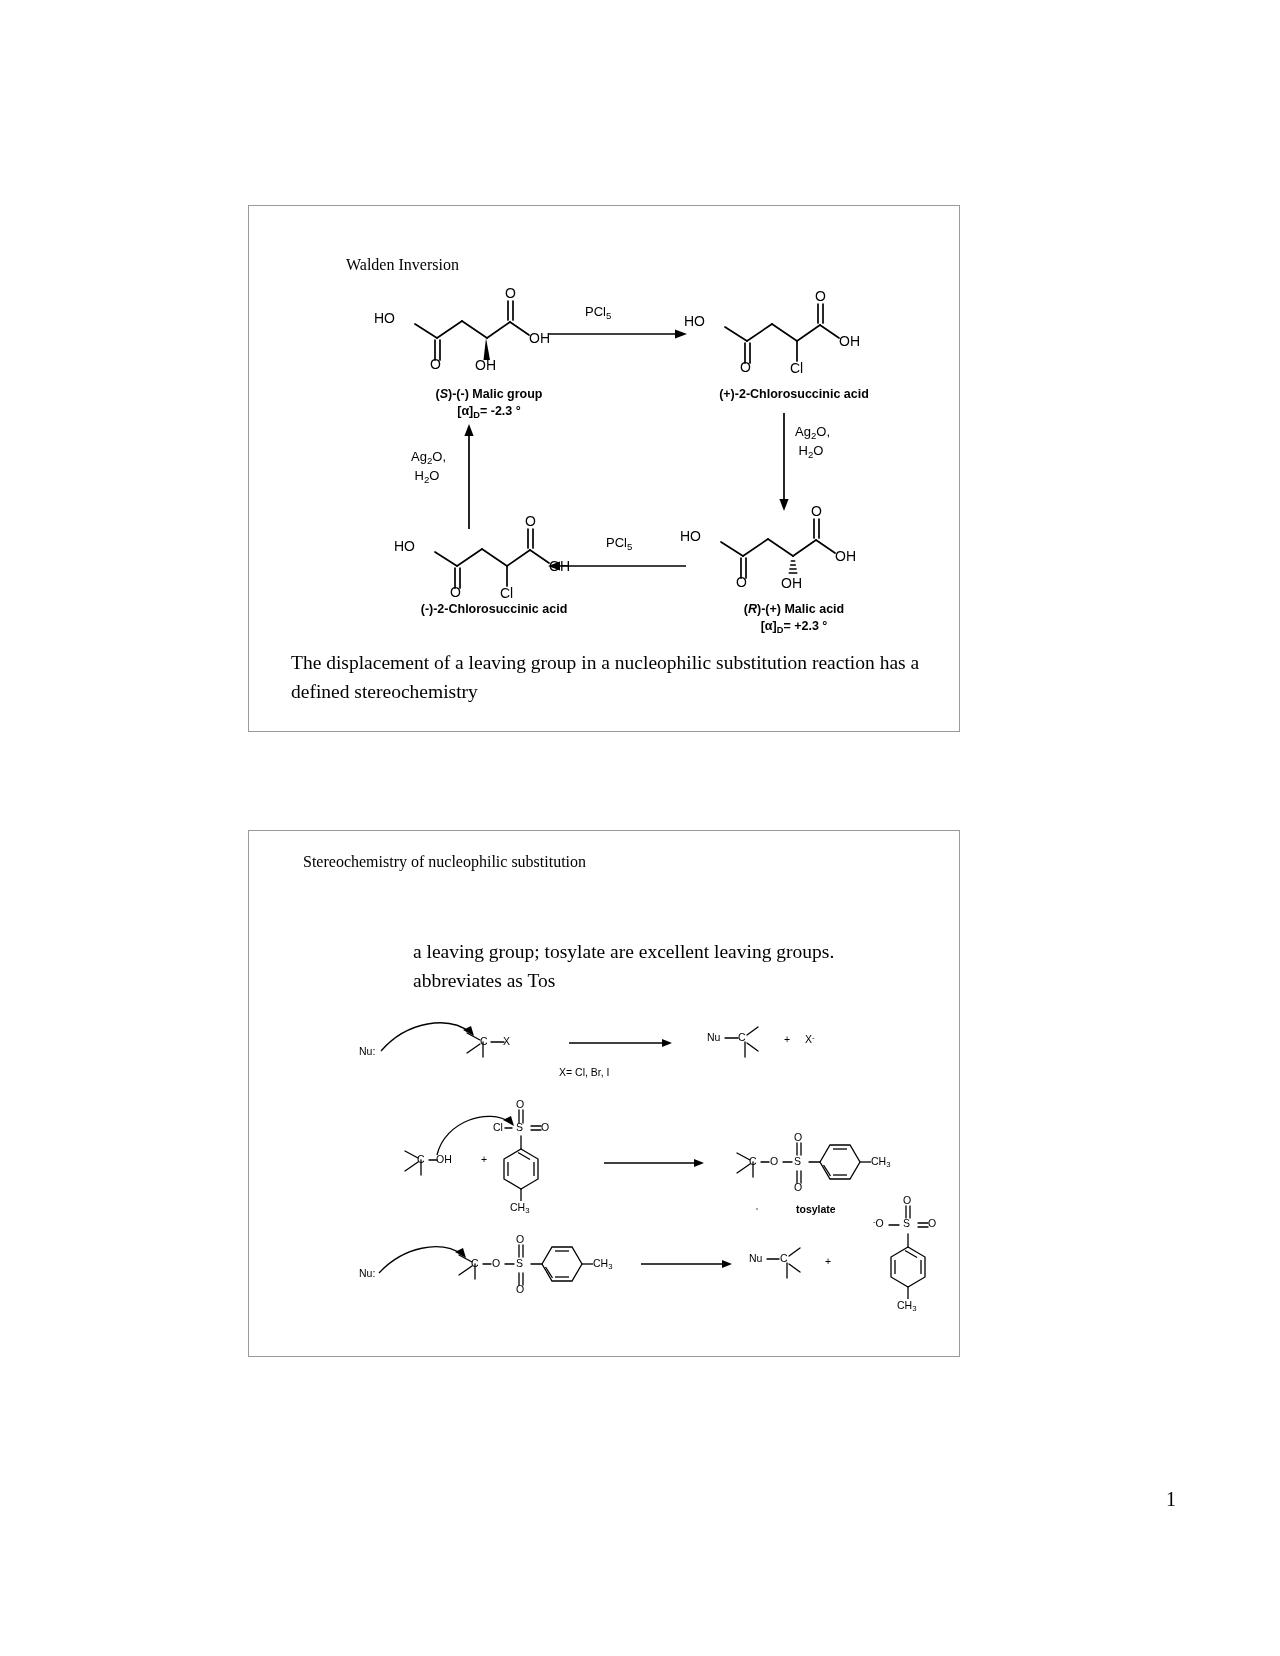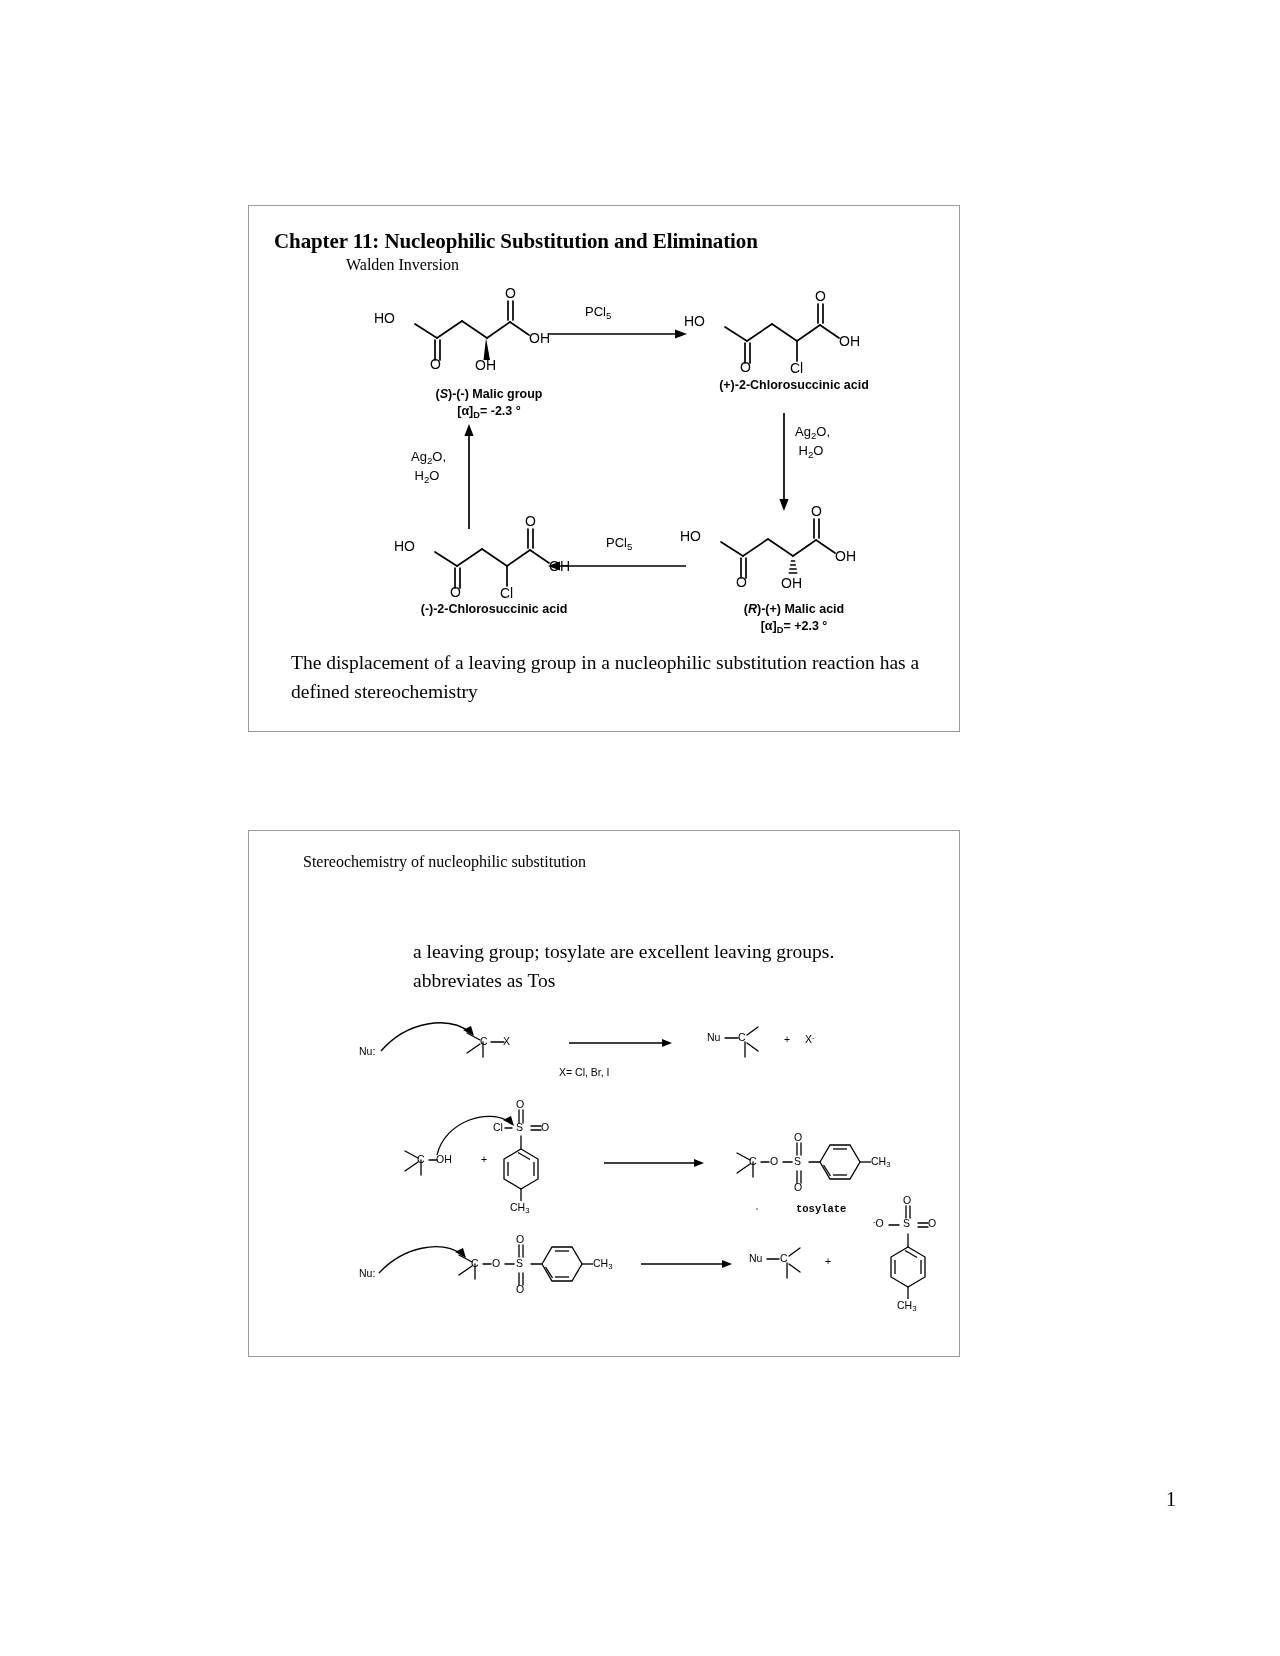--- a/index.html
+++ b/index.html
@@ -100,21 +100,20 @@
   svg { display: block; overflow: visible; }
   .struct { position: absolute; }
 </style>
 </head>
 <body>
 
 <div class="page">
 
   <div class="slide" id="slide-1">
 
-    <div class="title-main" style="left:25px; top:23px;">Chapter 11:  Nucleophilic Substitution and Elimination</div>
     <div class="title-sub" style="left:97px; top:50px;">Walden Inversion</div>
 
     <div class="struct" style="left:130px; top:82px;">
       <svg width="200" height="90" viewBox="0 0 200 90">
         <g stroke="#000" stroke-width="1.7" fill="none" stroke-linecap="round">
 
           <line x1="36" y1="36" x2="58" y2="50"></line>
 
           <line x1="58" y1="50" x2="83" y2="33"></line>
 
@@ -172,21 +171,21 @@
           <line x1="108" y1="50" x2="108" y2="70"></line>
         </g>
       </svg>
       <div class="atom" style="left:-5px; top:22px;">HO</div>
       <div class="atom" style="left:51px; top:68px;">O</div>
       <div class="atom" style="left:126px; top:-3px;">O</div>
       <div class="atom" style="left:150px; top:42px;">OH</div>
       <div class="atom" style="left:101px; top:69px;">Cl</div>
     </div>
 
-    <div class="cmpd-label" style="left:425px; top:172px; width:240px;">(+)-2-Chlorosuccinic acid</div>
+    <div class="cmpd-label" style="left:425px; top:181px; width:240px;">(+)-2-Chlorosuccinic acid</div>
 
     <div class="struct" style="left:527px; top:207px;">
       <svg width="16" height="100" viewBox="0 0 16 100">
         <line x1="8" y1="0" x2="8" y2="88" stroke="#000" stroke-width="1.7"></line>
         <polygon points="8,98 3.4,86 12.6,86" fill="#000"></polygon>
       </svg>
     </div>
     <div class="reagent" style="left:546px; top:218px;">
       Ag<span class="sub">2</span>O,<br>&nbsp;H<span class="sub">2</span>O
     </div>
@@ -384,21 +383,21 @@
       <div class="mech-label" style="left:157px; top:28px;">S</div>
       <div class="mech-label" style="left:157px; top:5px;">O</div>
       <div class="mech-label" style="left:182px; top:28px;">O</div>
       <div class="mech-label" style="left:151px; top:108px;">CH<span class="sub">3</span></div>
       <div class="mech-label" style="left:390px; top:62px;">C</div>
       <div class="mech-label" style="left:411px; top:62px;">O</div>
       <div class="mech-label" style="left:435px; top:62px;">S</div>
       <div class="mech-label" style="left:435px; top:38px;">O</div>
       <div class="mech-label" style="left:435px; top:88px;">O</div>
       <div class="mech-label" style="left:512px; top:62px;">CH<span class="sub">3</span></div>
-      <div class="mech-label-b" style="left:437px; top:110px;font-family:Liberation Mono, monospace;">tosylate</div>
+      <div class="mech-label-b" style="left:437px; top:110px;">tosylate</div>
     </div>
 
     <div class="struct" style="left:110px; top:400px;">
       <svg width="520" height="130" viewBox="0 0 520 130">
 
         <path d="M 20 42 C 44 16, 82 8, 104 24" stroke="#000" stroke-width="1.3" fill="none"></path>
         <polygon points="107,27 96,21 104,17" fill="#000"></polygon>
 
         <g stroke="#000" stroke-width="1.3" fill="none" stroke-linecap="round">
           <line x1="100" y1="24" x2="113" y2="31"></line>

